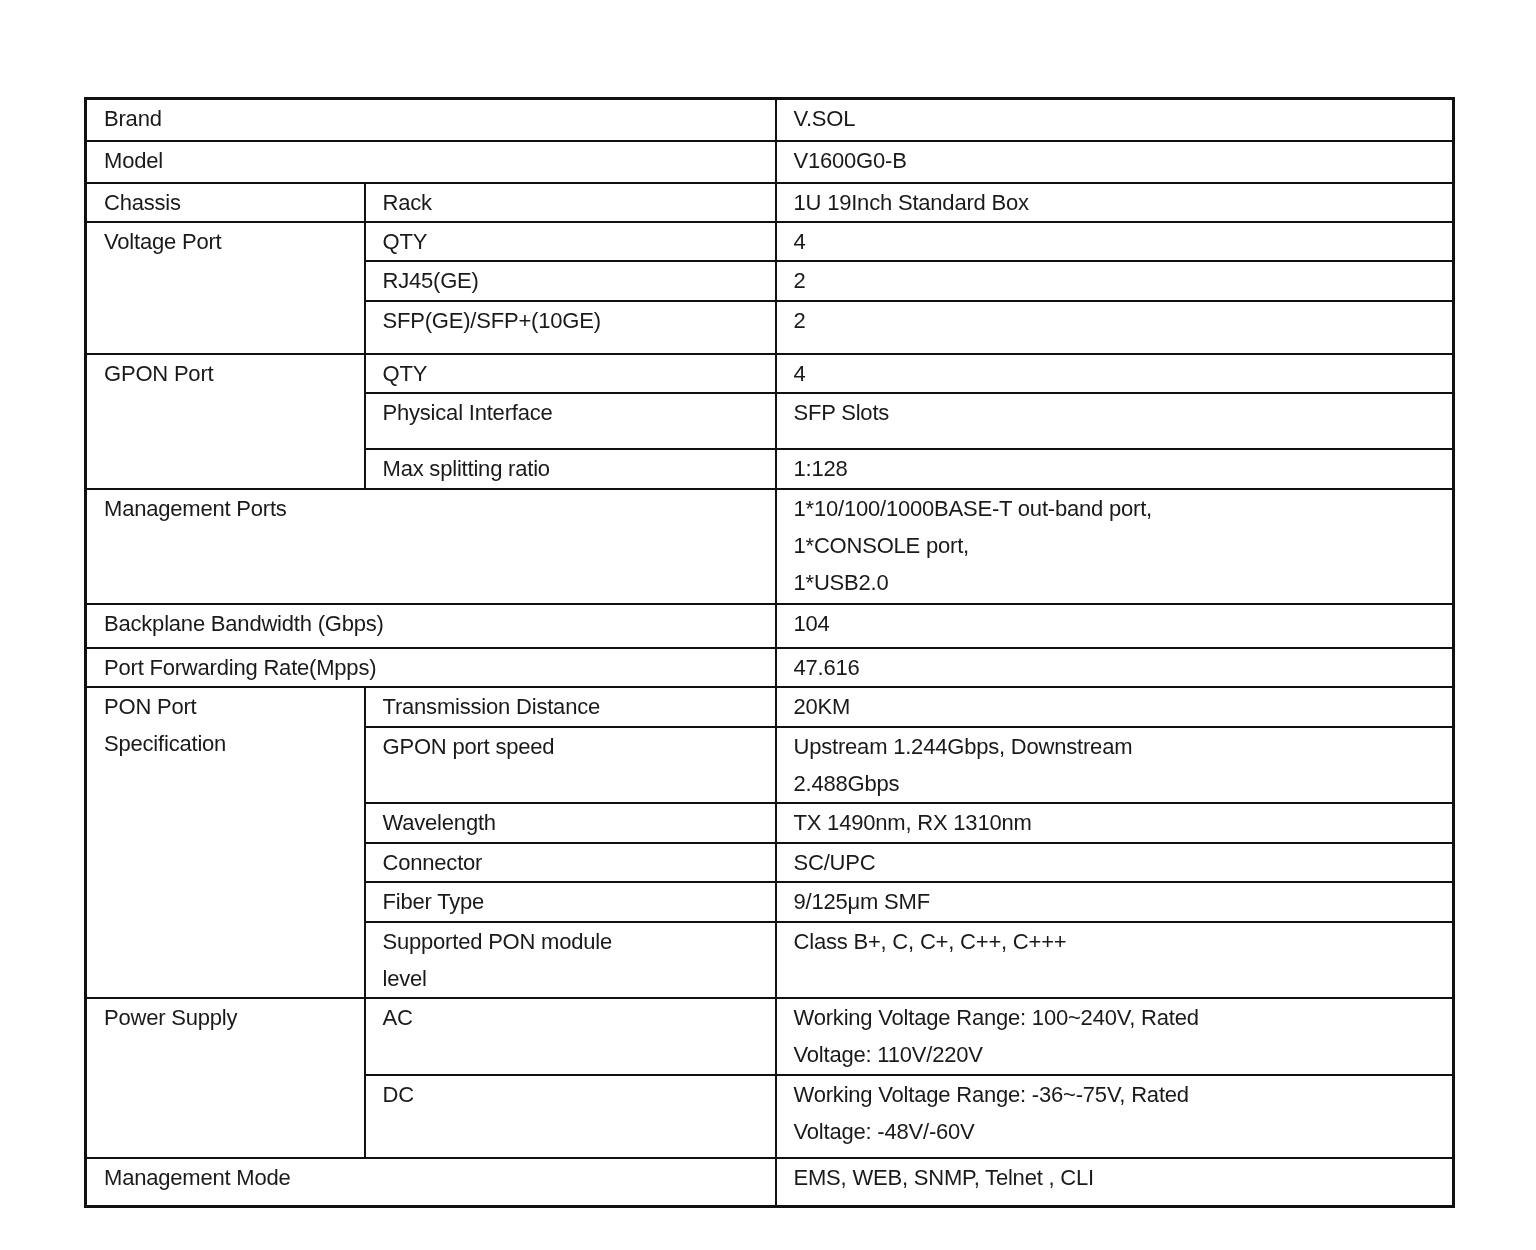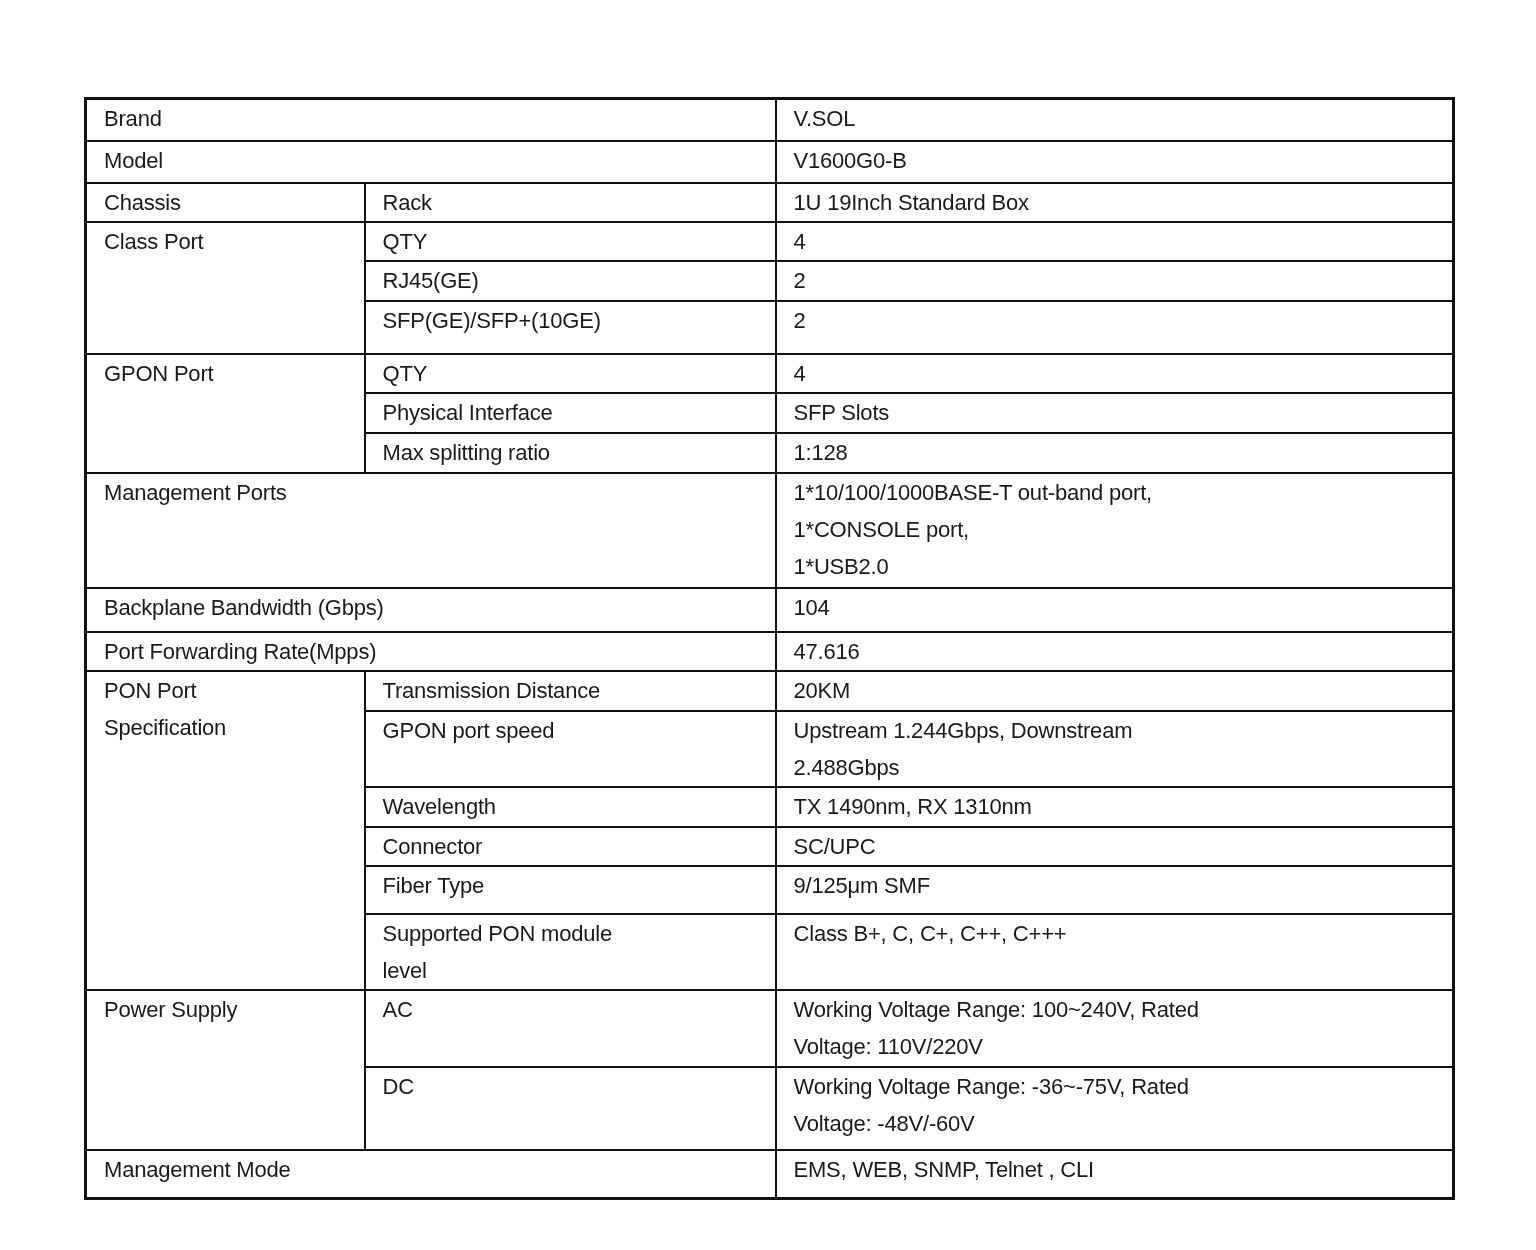--- a/index.html
+++ b/index.html
@@ -36,38 +36,38 @@
   <tr style="height:42px">
     <td colspan="2">Model</td>
     <td>V1600G0-B</td>
   </tr>
   <tr style="height:39px">
     <td>Chassis</td>
     <td>Rack</td>
     <td>1U 19Inch Standard Box</td>
   </tr>
   <tr style="height:39px">
-    <td rowspan="3" class="mid">Class Port</td>
+    <td rowspan="3" class="mid">Voltage Port</td>
     <td>QTY</td>
     <td>4</td>
   </tr>
   <tr style="height:40px">
     <td>RJ45(GE)</td>
     <td>2</td>
   </tr>
   <tr style="height:53px">
     <td>SFP(GE)/SFP+(10GE)</td>
     <td>2</td>
   </tr>
   <tr style="height:39px">
     <td rowspan="3" class="mid">GPON Port</td>
     <td>QTY</td>
     <td>4</td>
   </tr>
-  <tr style="height:40px">
+  <tr style="height:56px">
     <td>Physical Interface</td>
     <td>SFP Slots</td>
   </tr>
   <tr style="height:40px">
     <td>Max splitting ratio</td>
     <td>1:128</td>
   </tr>
   <tr style="height:115px">
     <td colspan="2">Management Ports</td>
     <td>1*10/100/1000BASE-T out-band port,
@@ -94,21 +94,21 @@
 2.488Gbps</td>
   </tr>
   <tr style="height:40px">
     <td>Wavelength</td>
     <td>TX 1490nm, RX 1310nm</td>
   </tr>
   <tr style="height:39px">
     <td>Connector</td>
     <td>SC/UPC</td>
   </tr>
-  <tr style="height:48px">
+  <tr style="height:40px">
     <td>Fiber Type</td>
     <td>9/125μm SMF</td>
   </tr>
   <tr style="height:76px">
     <td>Supported PON module
 level</td>
     <td>Class B+, C, C+, C++, C+++</td>
   </tr>
   <tr style="height:77px">
     <td rowspan="2">Power Supply</td>

